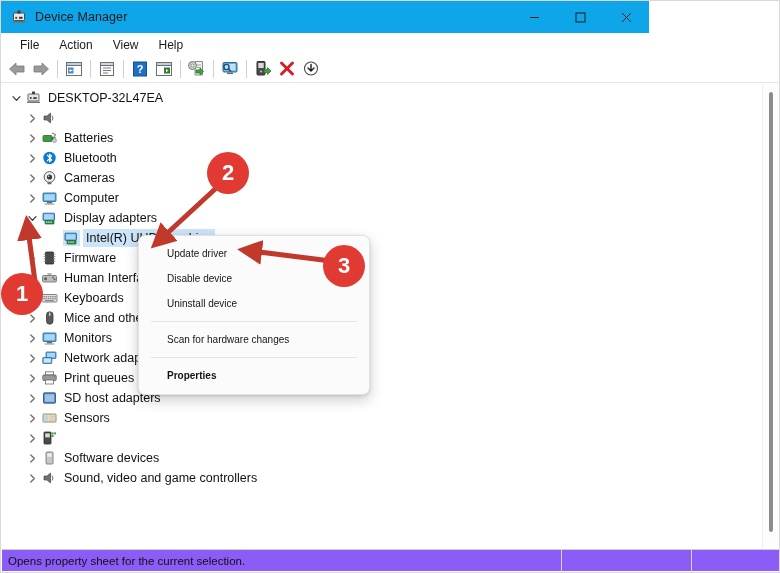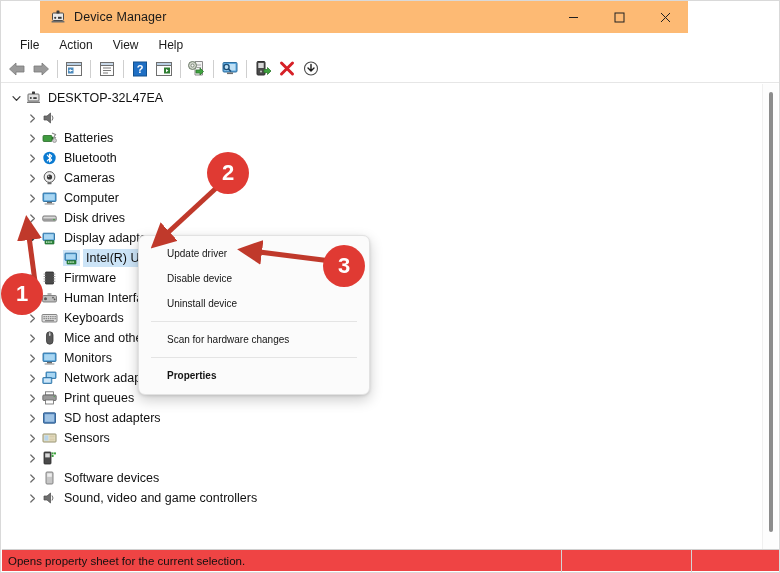--- a/index.html
+++ b/index.html
@@ -15,22 +15,22 @@
     width: 780px; height: 573px;
     background: #ffffff;
     border: 1px solid #d9d9d9;
     overflow: hidden;
   }
 
   
   .titlebar {
     position: absolute; top: 0; left: 0;
     width: 648px; height: 32px;
-    background: #fdba74;
-    display: flex; align-items: center; margin-left: 39px;
+    background: #0ea5e9;
+    display: flex; align-items: center;
   }
   .title-icon {
     width: 16px; height: 16px;
     margin-left: 10px; margin-right: 8px;
     position: relative; flex: none;
   }
   .title-text {
     font-size: 12.5px; color: #1a1a1a;
     letter-spacing: .1px;
   }
@@ -129,21 +129,21 @@
     left: 6px; top: 8px;
     width: 4px; height: 440px;
     background: #8c8c8c;
     border-radius: 2px;
   }
 
   
   .statusbar {
     position: absolute; left: 1px; bottom: 1px;
     width: 777px; height: 22px;
-    background: #ef4444;
+    background: #8b5cf6;
     border-top: 1px solid #d0d0d0;
     display: flex; align-items: center;
     font-size: 11.5px; color: #101010;
   }
   .sb-main { flex: 1; padding-left: 6px; }
   .sb-pane {
     width: 130px; height: 22px;
     border-left: 1px solid #d4d4d4;
   }
   .sb-pane.small { width: 88px; }
@@ -418,35 +418,20 @@
           <svg width="17" height="16" viewBox="0 0 17 16">
             <rect x="2" y="3" width="13" height="8.5" rx=".8" fill="#4f9fd8" stroke="#2d6e9e" stroke-width=".9"></rect>
             <rect x="3.2" y="4.2" width="10.6" height="6.1" fill="#a9d6f2"></rect>
             <rect x="6" y="12" width="5" height="1.4" fill="#6a6a6a"></rect>
             <rect x="3.5" y="13.4" width="10" height="1" rx=".4" fill="#8a8a8a"></rect>
           </svg>
         </span>
         <span class="rlabel">Computer</span>
       </div>
 
-      <div class="row lvl1">
-        <span class="chev">
-          <svg width="9" height="9" viewBox="0 0 9 9">
-              <path d="M2.8 1 L6.4 4.5 L2.8 8" fill="none" stroke="#6a6a6a" stroke-width="1.25" stroke-linecap="round" stroke-linejoin="round"></path>
-            </svg>
-        </span>
-        <span class="ico">
-          <svg width="17" height="16" viewBox="0 0 17 16">
-            <rect x="1.8" y="6" width="13.4" height="5" rx="1.2" fill="#d9d9d9" stroke="#6a6a6a" stroke-width=".9"></rect>
-            <rect x="1.8" y="8.5" width="13.4" height="2.5" rx="1" fill="#9a9a9a"></rect>
-            <circle cx="13" cy="9.6" r=".8" fill="#3fa23f"></circle>
-          </svg>
-        </span>
-        <span class="rlabel">Disk drives</span>
-      </div>
 
       <div class="row lvl1">
         <span class="chev open">
           <svg width="9" height="9" viewBox="0 0 9 9">
               <path d="M1 2.6 L4.5 6.4 L8 2.6" fill="none" stroke="#3c3c3c" stroke-width="1.25" stroke-linecap="round" stroke-linejoin="round"></path>
             </svg>
         </span>
         <span class="ico">
           <svg width="17" height="16" viewBox="0 0 17 16">
             <rect x="2" y="3.2" width="11.5" height="7.2" rx=".6" fill="#4f9fd8" stroke="#2d6e9e" stroke-width=".9"></rect>

